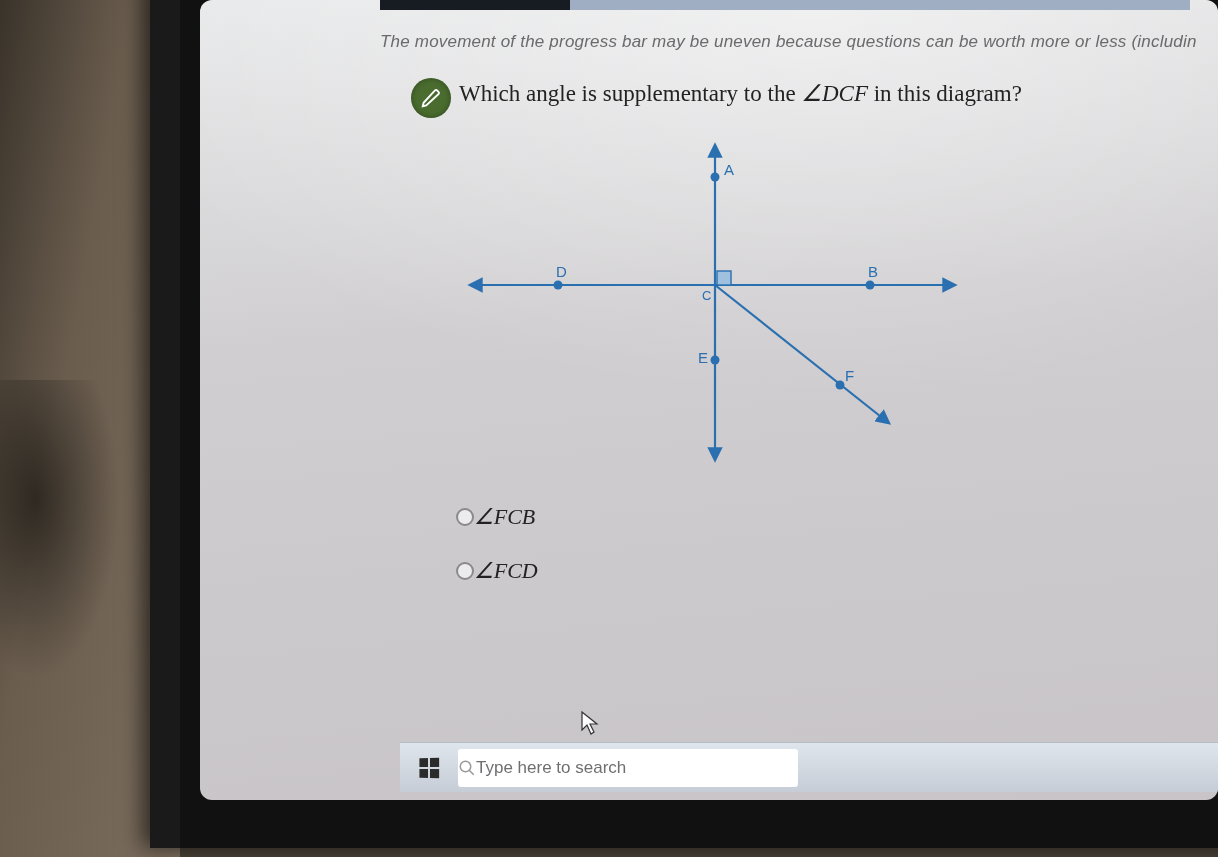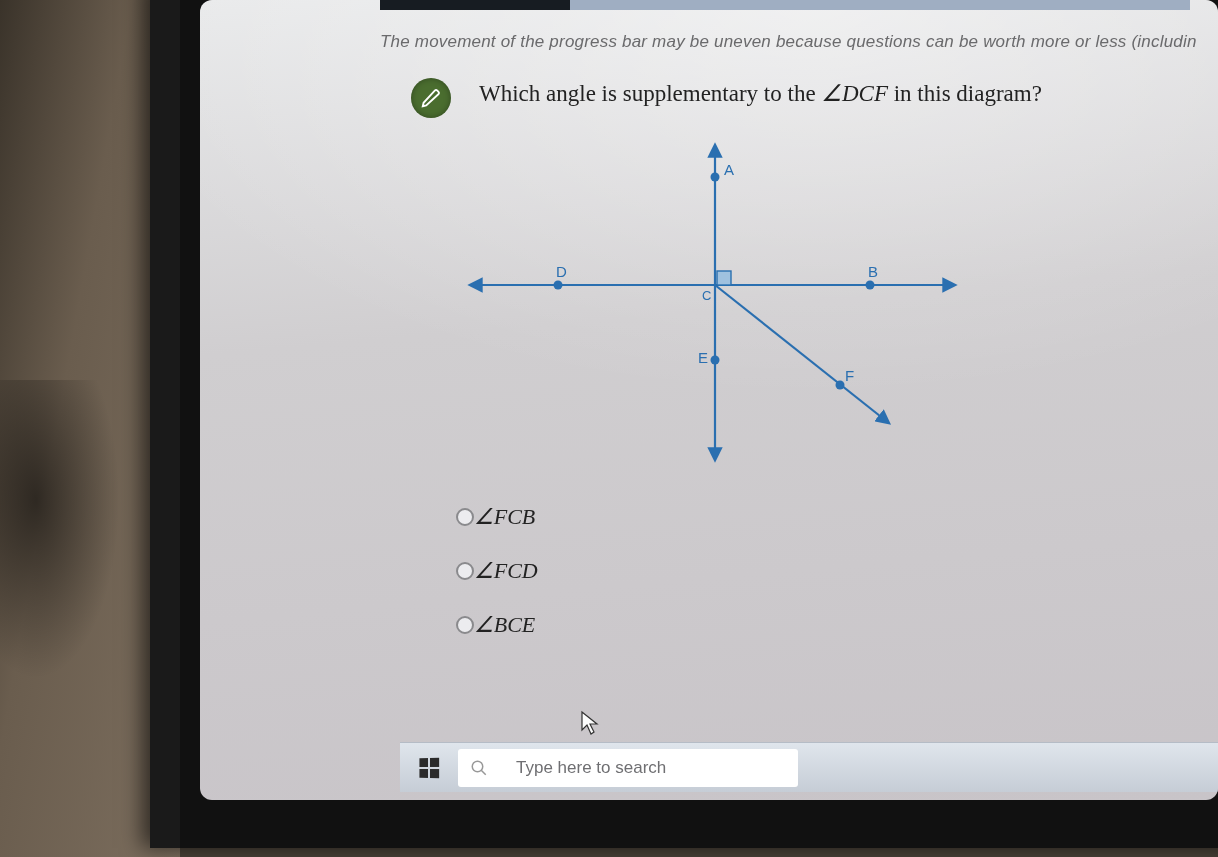--- a/index.html
+++ b/index.html
@@ -73,21 +73,21 @@
     left:-4px; top:-2px;
     width:40px; height:40px;
     border-radius:50%;
     background:#4a6d2f;
     display:flex; align-items:center; justify-content:center;
     color:#fff;
     box-shadow: inset 0 0 6px rgba(0,0,0,.35);
   }
   .pencil-badge svg{ width:22px; height:22px; }
   .question-text{
-    margin-left:64px;
+    margin-left:44px;
     font-family: Georgia, "Times New Roman", serif;
     font-size:23px;
     color:#222;
   }
   .angle-sym{ font-family: Georgia, serif; font-style: italic; }
   .diagram{
     position:absolute;
     left:240px; top:135px;
     width:520px; height:330px;
   }
@@ -142,22 +142,22 @@
     transform: perspective(60px) rotateY(-10deg);
   }
   .win-logo span{ background:#2b2b2b; }
   .search-box{
     flex: 0 0 340px;
     height:38px;
     background:#fff;
     border-radius:3px;
     display:flex;
     align-items:center;
-    gap:28px;
-    padding:0 12px;
+    gap:0;
+    padding:0 0;
     color:#6f6f72;
     font-size:17px;
   }
   .search-box svg{ width:18px; height:18px; opacity:.6; }
   .tb-spacer{ flex:1; }
 </style>
 </head>
 <body>
 
 <div class="desk-left"></div>
@@ -215,24 +215,20 @@
   </div>
 
   <div class="options">
     <div class="option">
       <div class="radio"></div>
       <div class="optlabel">∠FCB</div>
     </div>
     <div class="option">
       <div class="radio"></div>
       <div class="optlabel">∠FCD</div>
-    </div>
-    <div class="option">
-      <div class="radio"></div>
-      <div class="optlabel">∠BCE</div>
     </div>
   </div>
 
   <div class="cursor">
     <svg viewBox="0 0 20 26">
       <path d="M2 2 L2 20 L7 15 L11 24 L14 22 L10 14 L17 14 Z" fill="#fdfdfd" stroke="#333" stroke-width="1.2"></path>
     </svg>
   </div>
 
   <div class="taskbar">

